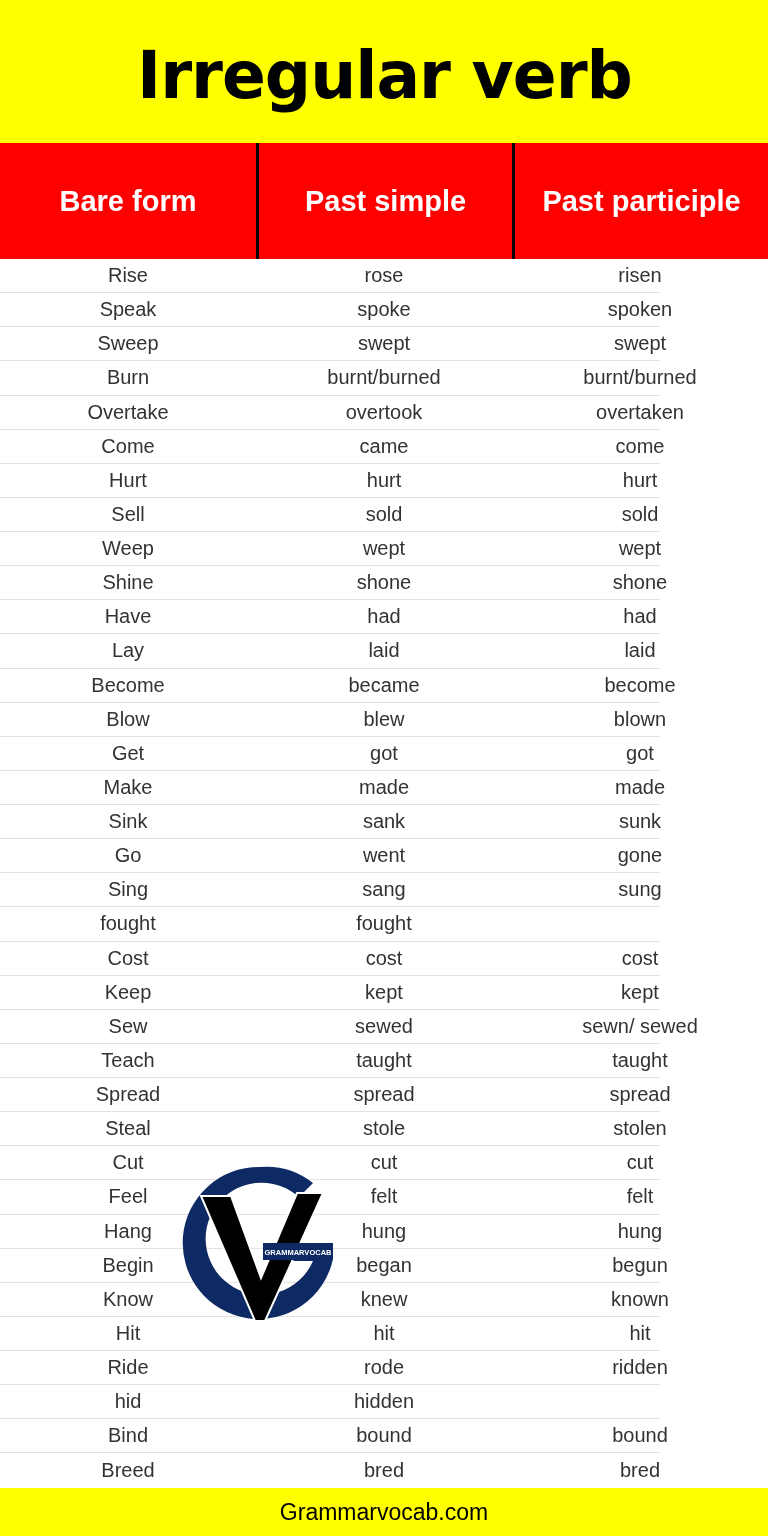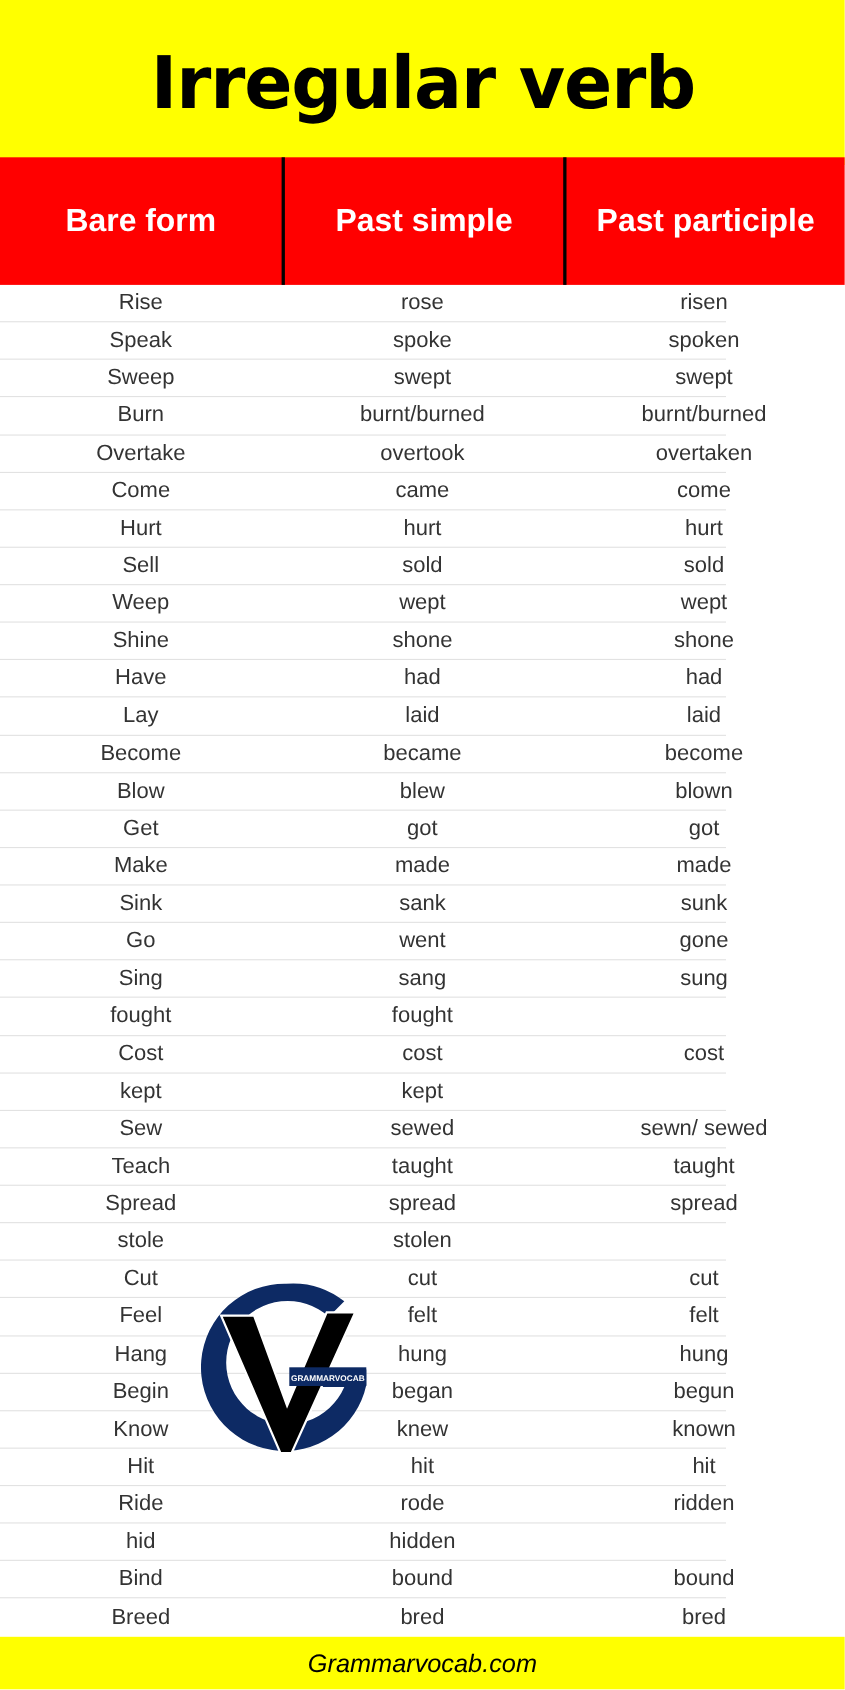--- a/index.html
+++ b/index.html
@@ -6,21 +6,21 @@
     body { width: 768px; height: 1536px; background: #ffffff; position: relative; overflow: hidden; font-family: "Liberation Sans", sans-serif; }
     .title-band { position: absolute; left: 0; top: 0; width: 768px; height: 150px; background: #ffff00; display: flex; align-items: center; justify-content: center; }
     .title-text { font-family: "DejaVu Sans", sans-serif; font-weight: bold; font-size: 66px; color: #000; letter-spacing: -1px; transform: scaleX(0.98); }
     .header-row { position: absolute; left: 0; top: 143px; width: 768px; height: 116px; background: #ff0000; display: flex; }
     .header-cell { flex: 0 0 256px; display: flex; align-items: center; justify-content: center; color: #fff; font-weight: bold; font-size: 29px; box-sizing: border-box; }
     .header-cell + .header-cell { border-left: 3px solid #000000; }
     .body-rows { position: absolute; left: 0; top: 259px; width: 660px; }
     .row { display: flex; height: 34.14px; box-sizing: border-box; border-bottom: 1.5px solid #e2e2e2; }
     .row:last-child { border-bottom: none; }
     .cell { flex: 0 0 256px; display: flex; align-items: center; justify-content: center; font-size: 20px; color: #333333; }
-    .footer { position: absolute; left: 0; top: 1488px; width: 768px; height: 48px; background: #ffff00; display: flex; align-items: center; justify-content: center; font-size: 23px; color: #000; font-style: italic; }
+    .footer { position: absolute; left: 0; top: 1488px; width: 768px; height: 48px; background: #ffff00; display: flex; align-items: center; justify-content: center; font-size: 23px; color: #000; }
     .logo { position: absolute; left: 181px; top: 1163px; width: 158px; height: 160px; }
   </style>
 </head>
 <body>
 
 <div class="title-band">
   <div class="title-text">Irregular verb</div>
 </div>
 
 <div class="header-row">
@@ -128,39 +128,41 @@
     <div class="row">
       <div class="cell">fought</div>
       <div class="cell">fought</div>
     </div>
     <div class="row">
       <div class="cell">Cost</div>
       <div class="cell">cost</div>
       <div class="cell">cost</div>
     </div>
     <div class="row">
+      <div class="cell">Keep</div>
       <div class="cell">kept</div>
       <div class="cell">kept</div>
     </div>
     <div class="row">
       <div class="cell">Sew</div>
       <div class="cell">sewed</div>
       <div class="cell">sewn/ sewed</div>
     </div>
     <div class="row">
       <div class="cell">Teach</div>
       <div class="cell">taught</div>
       <div class="cell">taught</div>
     </div>
     <div class="row">
       <div class="cell">Spread</div>
       <div class="cell">spread</div>
       <div class="cell">spread</div>
     </div>
     <div class="row">
+      <div class="cell">Steal</div>
       <div class="cell">stole</div>
       <div class="cell">stolen</div>
     </div>
     <div class="row">
       <div class="cell">Cut</div>
       <div class="cell">cut</div>
       <div class="cell">cut</div>
     </div>
     <div class="row">
       <div class="cell">Feel</div>

